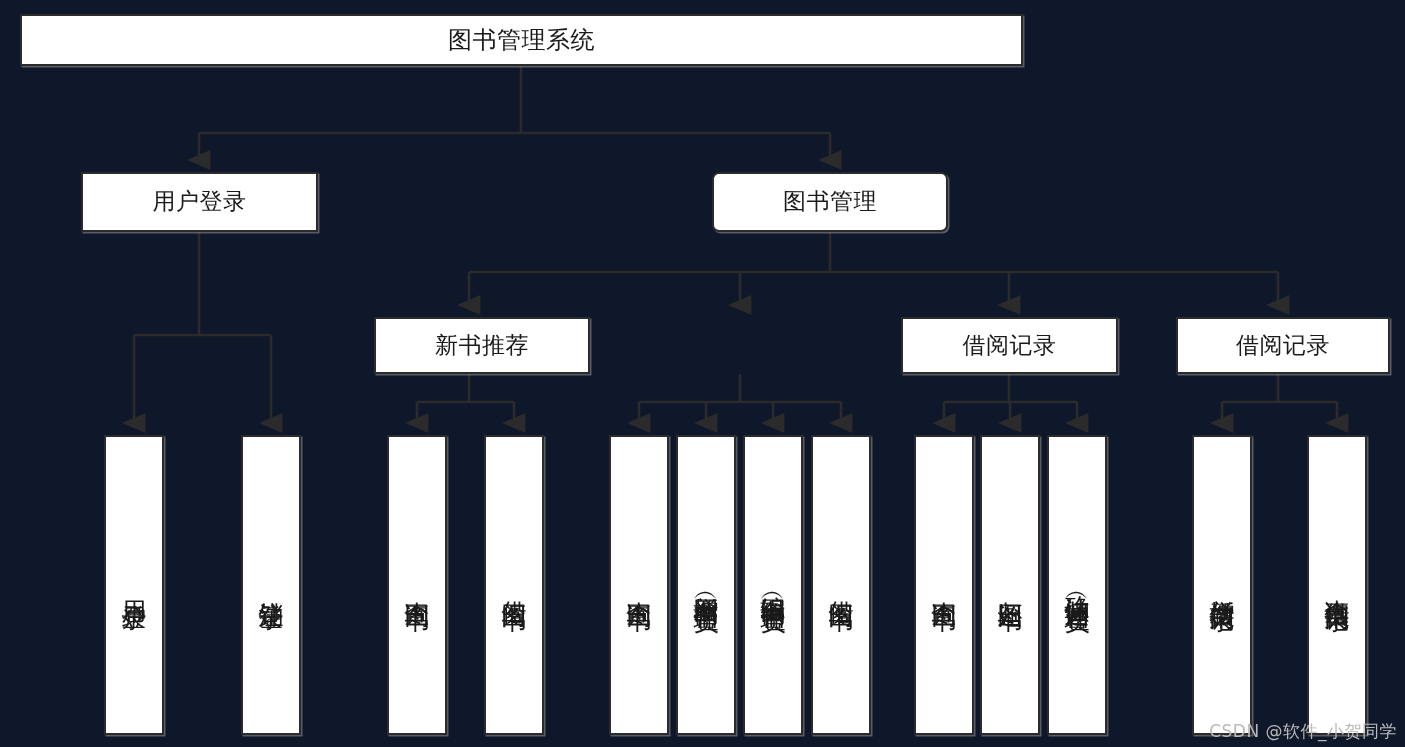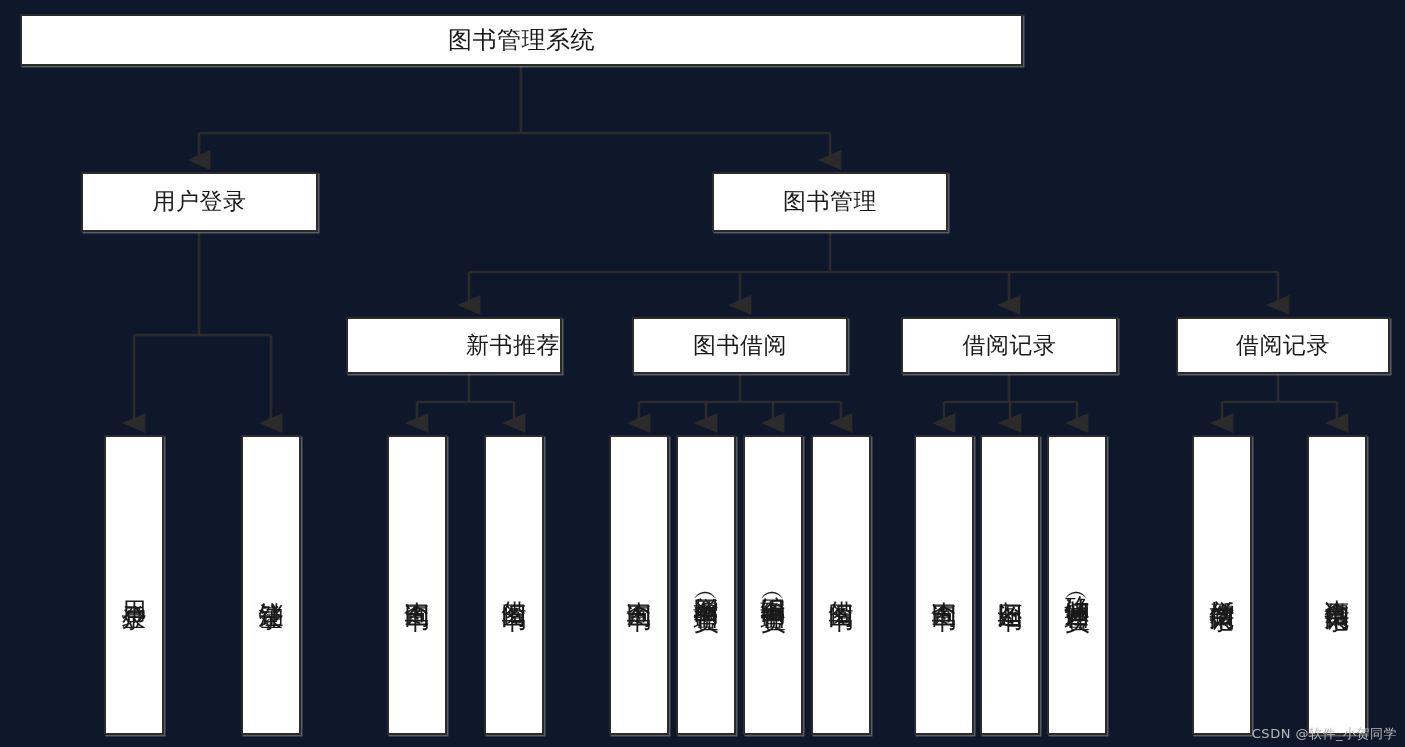--- a/index.html
+++ b/index.html
@@ -57,21 +57,21 @@
     font-size: 25px;
     line-height: 1.0;
     letter-spacing: 2px;
     white-space: nowrap;
     text-align: center;
   }
   .watermark {
     position: absolute;
     right: 8px;
     bottom: 4px;
-    font-size: 13px;
+    font-size: 17px;
     color: #b9b9b9;
     white-space: nowrap;
     letter-spacing: 0.5px;
   }
 </style>
 </head>
 <body>
 
 <div id="canvas">
 
@@ -125,29 +125,26 @@
     </g>
   </svg>
 
   <div class="node h root" style="left:20px; top:14px; width:1003px; height:52px;">
     <span class="lbl">图书管理系统</span>
   </div>
 
   <div class="node h" style="left:81px; top:172px; width:237px; height:60px;">
     <span class="lbl">用户登录</span>
   </div>
-  <div class="node h" style="left:712px; top:172px; width:236px; height:60px;">
+  <div class="node h" style="left:712px; top:172px; width:236px; height:60px;border-radius:7px;">
     <span class="lbl">图书管理</span>
   </div>
 
-  <div class="node h" style="left:346px; top:317px; width:216px; height:57px;justify-content:flex-end;">
+  <div class="node h" style="left:374px; top:317px; width:216px; height:57px;">
     <span class="lbl">新书推荐</span>
-  </div>
-  <div class="node h" style="left:632px; top:317px; width:216px; height:57px;">
-    <span class="lbl">图书借阅</span>
   </div>
   <div class="node h" style="left:901px; top:317px; width:217px; height:57px;">
     <span class="lbl">借阅记录</span>
   </div>
   <div class="node h" style="left:1176px; top:317px; width:214px; height:57px;">
     <span class="lbl">借阅记录</span>
   </div>
 
   <div class="node v" style="left:104px; top:435px; width:60px; height:300px;">
     <span class="lbl">用户登录</span>

